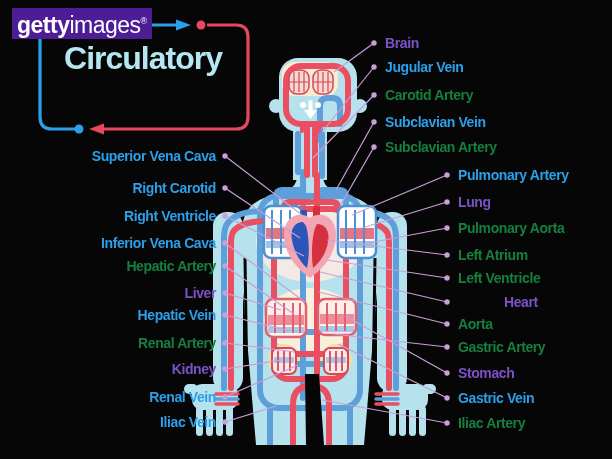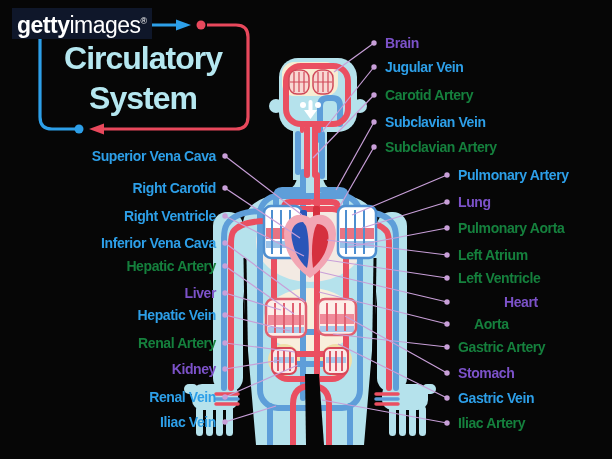--- a/index.html
+++ b/index.html
@@ -8,21 +8,21 @@
   .scene{position:absolute;left:0;top:0;}
   .label{position:absolute;font-weight:bold;font-size:14px;letter-spacing:-0.4px;
          white-space:nowrap;line-height:18px;transform:translateY(-50%);}
   .label.blue{color:#2D9FE8}
   .label.pink{color:#15803d}
   .label.purple{color:#7C52C9}
   .label.left{text-align:right;margin-left:8px;}
   .title{position:absolute;left:40px;top:38px;width:206px;text-align:center;
          color:#B5E7F0;font-weight:bold;font-size:32px;line-height:40px;letter-spacing:-1px;}
   .brand{position:absolute;left:12px;top:8px;color:#fff;font-size:23px;line-height:26px;
-         background:#0f172a;padding:0 5px 1px 5px;z-index:5;}
+         background:#4c1d95;padding:0 5px 1px 5px;z-index:5;}
   .brand .b1{font-weight:bold;letter-spacing:-0.5px;}
   .brand .b2{font-weight:normal;letter-spacing:-0.5px;}
   .brand .reg{font-size:9px;vertical-align:super;}
 </style>
 </head>
 <body>
 
 <div class="stage">
 
 <svg class="scene" viewBox="0 0 612 459" width="612" height="459">
@@ -248,21 +248,20 @@
         <circle cx="447" cy="423" r="2.7" fill="#C89FD8"></circle>
       </g>
 </svg>
 
 <div class="brand">
   <span class="b1">getty</span><span class="b2">images</span><sup class="reg">®</sup>
 </div>
 
 <div class="title">
   <div>Circulatory</div>
-  <div>System</div>
 </div>
 
 <div id="labels">
       <div class="label blue left" style="top: 156px; right: 396px;">Superior Vena Cava</div>
       <div class="label blue left" style="top: 188px; right: 396px;">Right Carotid</div>
       <div class="label blue left" style="top: 216px; right: 396px;">Right Ventricle</div>
       <div class="label blue left" style="top: 243px; right: 396px;">Inferior Vena Cava</div>
       <div class="label pink left" style="top: 266px; right: 396px;">Hepatic Artery</div>
       <div class="label purple left" style="top: 293px; right: 396px;">Liver</div>
       <div class="label blue left" style="top: 315px; right: 396px;">Hepatic Vein</div>
@@ -274,19 +273,19 @@
       <div class="label blue" style="top: 67px; left: 385px;">Jugular Vein</div>
       <div class="label pink" style="top: 95px; left: 385px;">Carotid Artery</div>
       <div class="label blue" style="top: 122px; left: 385px;">Subclavian Vein</div>
       <div class="label pink" style="top: 147px; left: 385px;">Subclavian Artery</div>
       <div class="label blue" style="top: 175px; left: 458px;">Pulmonary Artery</div>
       <div class="label purple" style="top: 202px; left: 458px;">Lung</div>
       <div class="label pink" style="top: 228px; left: 458px;">Pulmonary Aorta</div>
       <div class="label pink" style="top: 255px; left: 458px;">Left Atrium</div>
       <div class="label pink" style="top: 278px; left: 458px;">Left Ventricle</div>
       <div class="label purple" style="top: 302px; left: 472px; margin-left: 32px;">Heart</div>
-      <div class="label pink" style="top: 324px; left: 458px; margin-left: 16px;">Aorta</div>
+      <div class="label pink" style="top: 324px; left: 458px;">Aorta</div>
       <div class="label pink" style="top: 347px; left: 458px;">Gastric Artery</div>
       <div class="label purple" style="top: 373px; left: 458px;">Stomach</div>
       <div class="label blue" style="top: 398px; left: 458px;">Gastric Vein</div>
       <div class="label pink" style="top: 423px; left: 458px;">Iliac Artery</div>
     </div>
 </div>
 
 </body></html>

